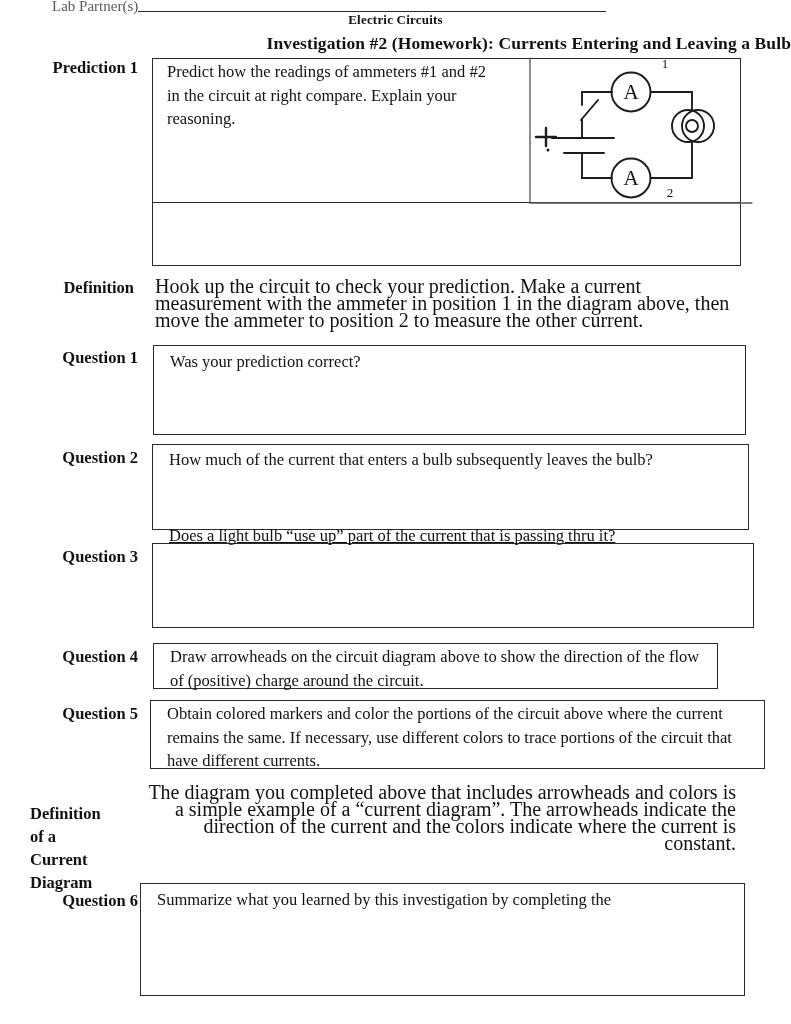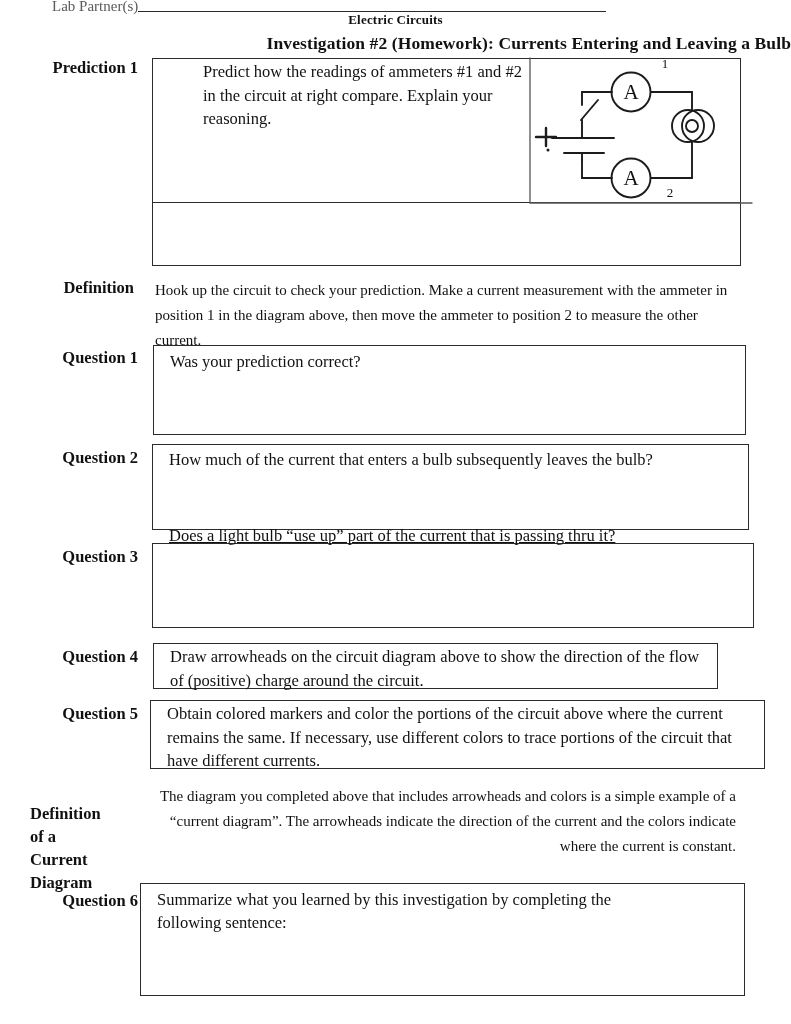--- a/index.html
+++ b/index.html
@@ -59,22 +59,22 @@
     box-sizing:border-box;
   }
   .boxtext{
     position:absolute;
     font-size:16.5px;
     line-height:23.5px;
     color:#111;
   }
   .plaintext{
     position:absolute;
-    font-size:15px;
-    line-height:25px;
+    font-size:20px;
+    line-height:17px;
     color:#111;
   }
 
   
   .pred-outer{
     position:absolute;left:152px;top:58px;width:589px;height:146px;
     border:1.2px solid #2b2b2b;border-bottom:none;box-sizing:border-box;
   }
   .pred-lower{
     position:absolute;left:152px;top:203px;width:589px;height:63px;
@@ -111,21 +111,21 @@
   </div>
 
   <div class="title1">Electric Circuits</div>
   <div class="title2">Investigation #2 (Homework):  Currents Entering and Leaving a Bulb</div>
 
   <div class="rowlabel" style="left:18px;top:58px;">Prediction 1</div>
 
   <div class="pred-outer"></div>
   <div class="pred-lower"></div>
 
-  <div class="boxtext" style="left:167px;top:60px;width:330px;margin-left:36px;">Predict how the readings of ammeters #1 and #2 in the circuit at right compare.  Explain your reasoning.</div>
+  <div class="boxtext" style="left:167px;top:60px;width:330px;">Predict how the readings of ammeters #1 and #2 in the circuit at right compare.  Explain your reasoning.</div>
 
   <div class="circuit">
     <svg width="240" height="170" viewBox="0 0 240 170" xmlns="http://www.w3.org/2000/svg">
       <g stroke="#1c1c1c" stroke-width="1.9" fill="none" stroke-linecap="round">
 
         <path d="M10,8 L10,153 L232,153" stroke-width="1.3" stroke="#555"></path>
 
         <path d="M62,42 L92,42"></path>
         <path d="M131,42 L172,42"></path>
 
@@ -195,15 +195,14 @@
 
   <div class="rowlabel multi" style="top:784px;">Definition</div>
   <div class="rowlabel multi" style="top:807px;">of a</div>
   <div class="rowlabel multi" style="top:830px;">Current</div>
   <div class="rowlabel multi" style="top:853px;">Diagram</div>
   <div class="plaintext" style="left:146px;top:784px;width:590px;text-align:right;">The diagram you completed above that includes arrowheads and colors is a simple example of a “current diagram”.  The arrowheads indicate the direction of the current and the colors indicate where the current is constant.</div>
 
   <div class="rowlabel" style="left:18px;top:891px;">Question 6</div>
   <div class="box" style="left:140px;top:883px;width:605px;height:113px;"></div>
   <div class="boxtext" style="left:157px;top:888px;width:570px;">Summarize what you learned by this investigation by completing the</div>
-  <div class="boxtext" style="left:157px;top:911px;width:570px;">following sentence:</div>
 
 </div>
 
 </body></html>

